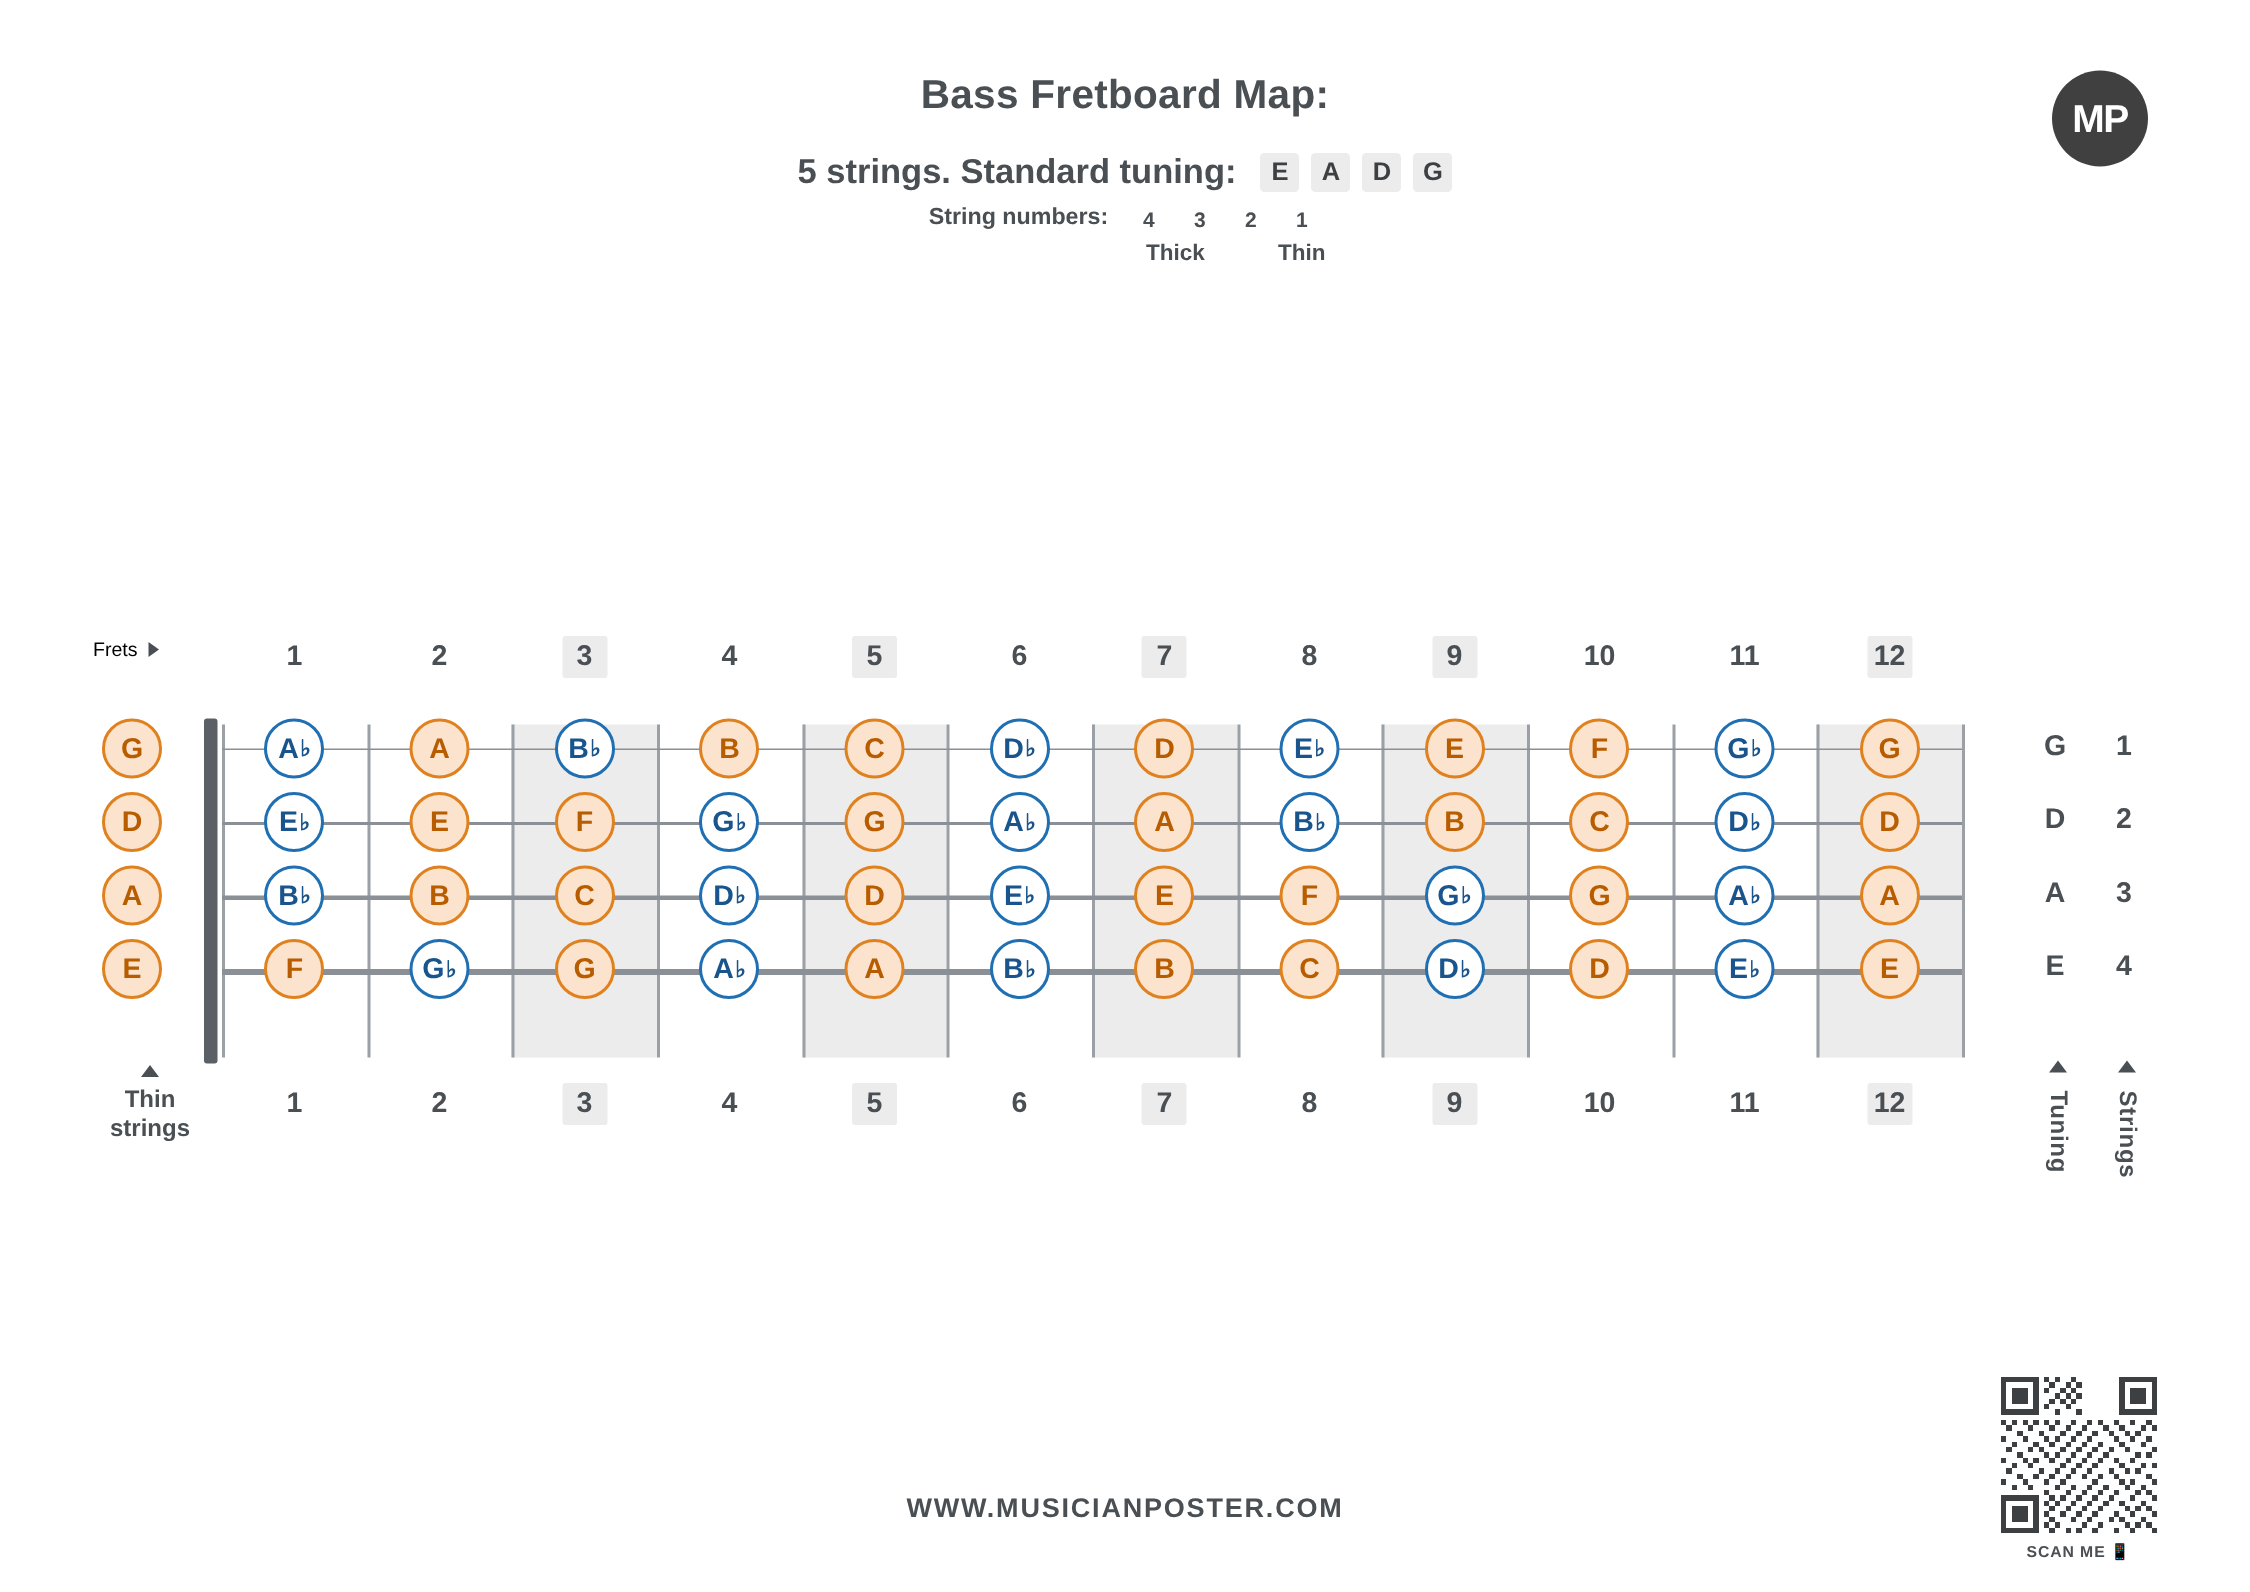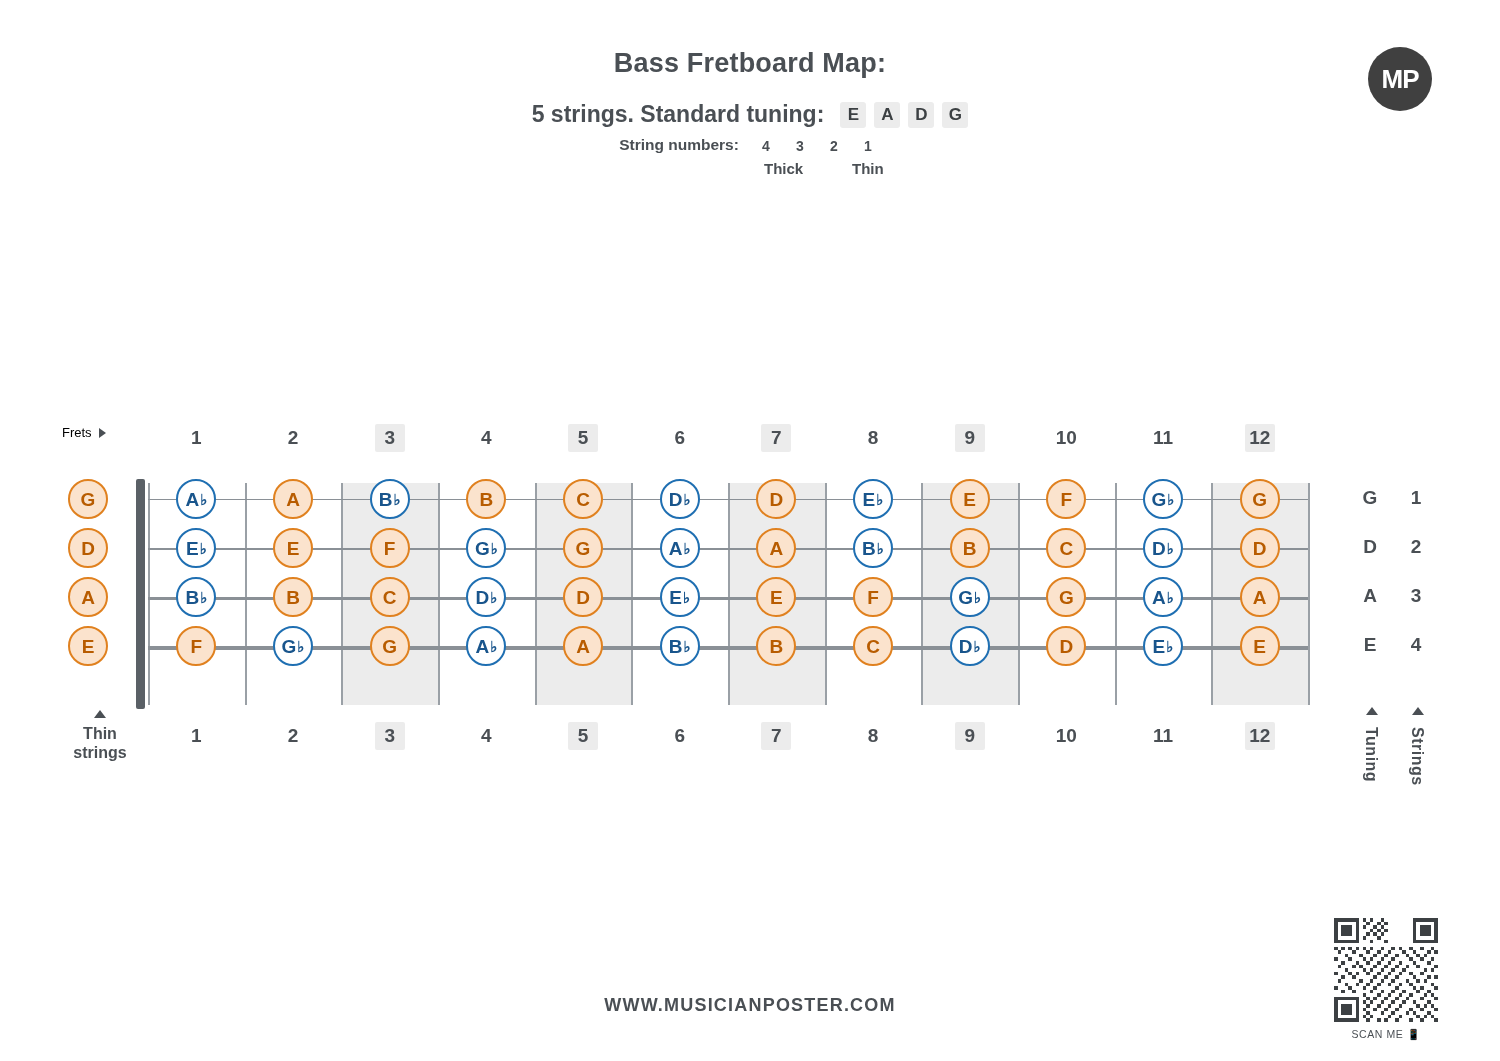--- a/index.html
+++ b/index.html
@@ -322,21 +322,21 @@
     height: 104px;
   }
   .qr svg { display: block; }
   .scanme {
     position: absolute;
     right: 62px;
     top: 1028px;
     width: 104px;
     text-align: center;
     font-size: 10.5px;
-    font-weight: normal;
+    font-weight: bold;
     letter-spacing: 0.6px;
     color: #4a4f54;
   }
 </style>
 </head>
 <body>
 
 <div class="header">
   <div class="subtitle-top">Bass Fretboard Map:</div>
 

